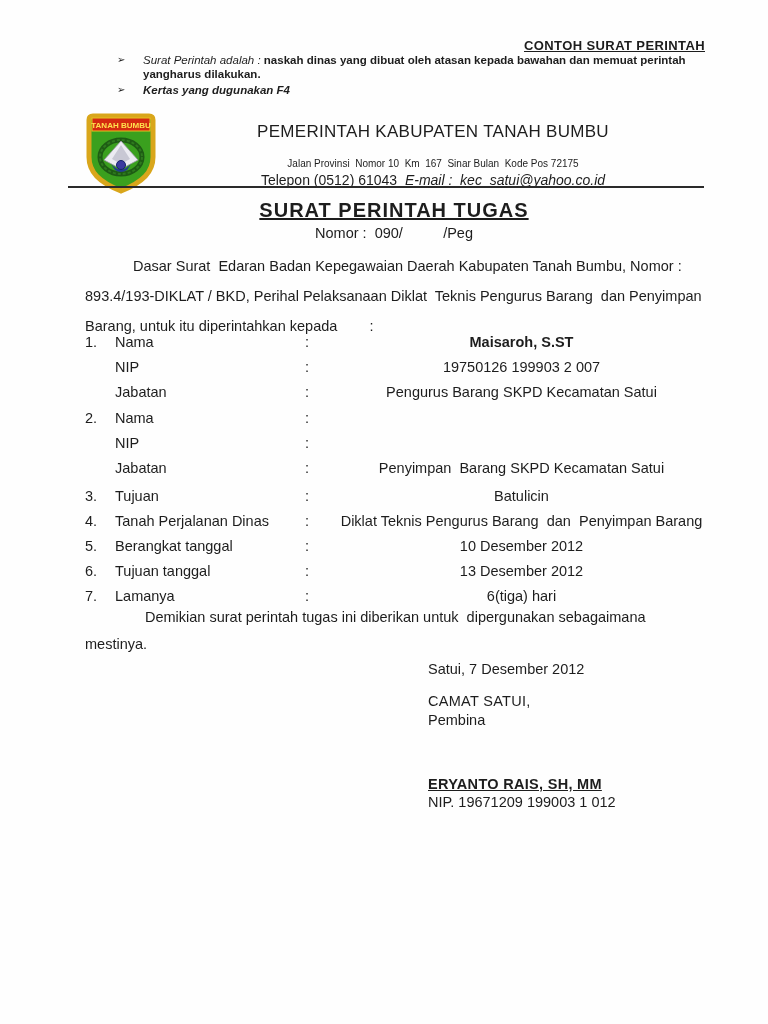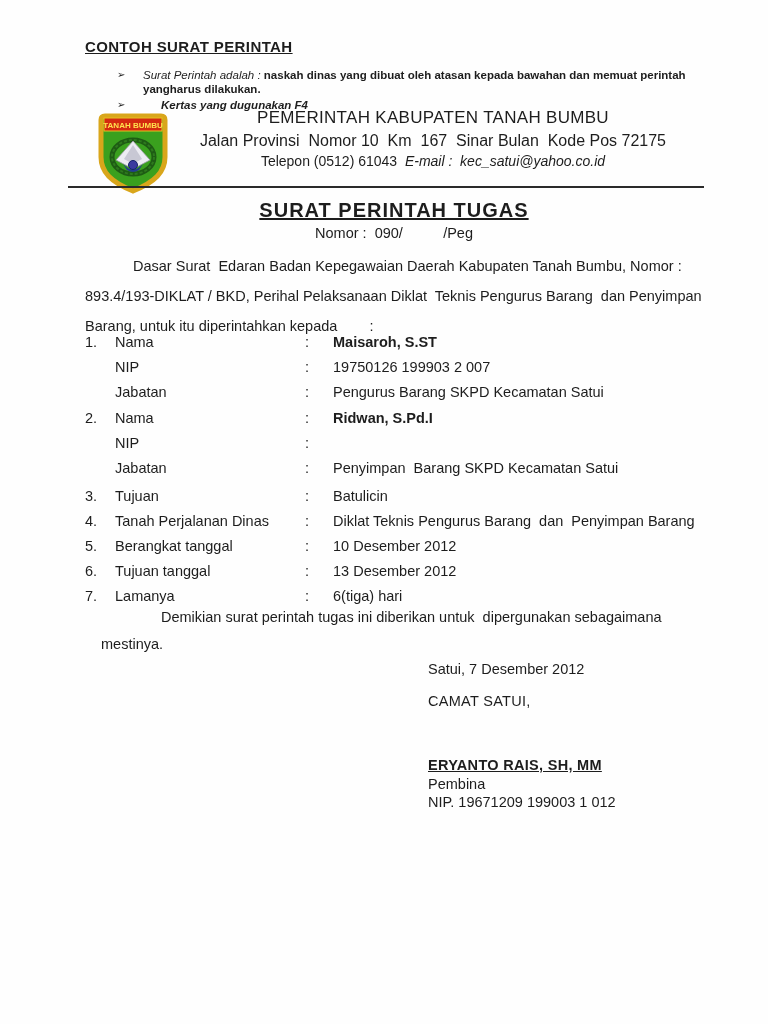--- a/index.html
+++ b/index.html
@@ -12,39 +12,39 @@
     position: relative;
     width: 768px;
     height: 1024px;
     background: #fefefe;
     overflow: hidden;
   }
 
   
   .note-section { position: absolute; left: 85px; top: 38px; width: 620px; }
   .note-title {
-    font-size: 15px; font-weight: bold; text-decoration: underline;
-    letter-spacing: 0.4px; margin-bottom: 13px;
+    font-size: 13px; font-weight: bold; text-decoration: underline;
+    letter-spacing: 0.4px;  text-align: right;
   }
   .note-bullet { display: flex; margin-left: 32px; margin-bottom: 2px; }
   .bullet-arrow {
     width: 26px; flex: 0 0 26px; font-size: 10px; padding-top: 1px; color: #222;
   }
   .bullet-text { font-size: 11.5px; line-height: 14px; width: 560px; }
   .bullet-text .it { font-style: italic; }
   .bullet-text .bd { font-weight: bold; }
-  .bullet-text .bdit { font-weight: bold; font-style: italic; margin-left: 18px; }
+  .bullet-text .bdit { font-weight: bold; font-style: italic; }
 
   
   .letterhead { position: absolute; left: 85px; top: 108px; width: 618px; }
-  .logo { position: absolute; left: 12px; top: 4px; text-align: right; }
+  .logo { position: absolute; left: 0; top: 4px; text-align: right; }
   .lh-text { position: absolute; left: 78px; top: 0; width: 540px; text-align: center; }
-  .lh-line1 { font-size: 17px; letter-spacing: 0.3px; margin-top: 0; }
+  .lh-line1 { font-size: 17px; letter-spacing: 0.3px; margin-top: 14px; }
   .lh-line2 { font-size: 22px; font-weight: bold; letter-spacing: 0.6px; margin-top: 2px; }
-  .lh-line3 { font-size: 16px; margin-top: 4px; white-space: pre; }
+  .lh-line3 { font-size: 10px; margin-top: 16px; white-space: pre; }
   .lh-line4 { font-size: 14px; margin-top: 3px; white-space: pre; }
   .lh-line4 .em { font-style: italic; }
   .head-rule {
     position: absolute; left: 68px; top: 186px; width: 636px; height: 0;
     border-top: 2.5px solid #2a2a2a;
   }
 
   
   .title-block { position: absolute; left: 85px; top: 199px; width: 618px; text-align: center; }
   .letter-title {
@@ -55,28 +55,28 @@
   
   .opening {
     position: absolute; left: 85px; top: 251px; width: 624px;
     font-size: 14.5px; line-height: 30px; text-indent: 48px; white-space: pre-wrap;
   }
   .kv-block { position: absolute; left: 85px; width: 625px; }
   .kv-row { display: flex; line-height: 25px; font-size: 14.5px; }
   .kv-num { flex: 0 0 30px; }
   .kv-label { flex: 0 0 190px; }
   .kv-colon { flex: 0 0 28px; }
-  .kv-value { flex: 1 1 auto; white-space: pre; }
+  .kv-value { flex: 1 1 auto; white-space: pre; text-align: center; }
   .kv-value.bold { font-weight: bold; }
   .p1 { top: 330px; }
   .p2 { top: 406px; }
   .details { top: 484px; }
 
   .closing {
-    position: absolute; left: 101px; top: 604px; width: 624px;
+    position: absolute; left: 85px; top: 604px; width: 624px;
     font-size: 14.5px; line-height: 27px; text-indent: 60px; white-space: pre-wrap;
   }
 
   
   .signature { position: absolute; left: 428px; top: 660px; width: 300px; }
   .sig-line { font-size: 14.5px; line-height: 18px; }
   .sig-position { margin-top: 14px; letter-spacing: 0.3px; }
   .sig-name { margin-top: 46px; font-weight: bold; text-decoration: underline; letter-spacing: 0.3px; }
   .sig-rank { margin-top: 1px; }
 </style>
@@ -145,21 +145,20 @@
       <span class="kv-colon">:</span>
       <span class="kv-value">Pengurus Barang SKPD Kecamatan Satui</span>
     </div>
   </div>
 
   <div class="kv-block p2">
     <div class="kv-row">
       <span class="kv-num">2.</span>
       <span class="kv-label">Nama</span>
       <span class="kv-colon">:</span>
-      <span class="kv-value bold">Ridwan, S.Pd.I</span>
     </div>
     <div class="kv-row">
       <span class="kv-num"></span>
       <span class="kv-label">NIP</span>
       <span class="kv-colon">:</span>
     </div>
     <div class="kv-row">
       <span class="kv-num"></span>
       <span class="kv-label">Jabatan</span>
       <span class="kv-colon">:</span>
@@ -198,18 +197,18 @@
       <span class="kv-colon">:</span>
       <span class="kv-value">6(tiga) hari</span>
     </div>
   </div>
 
   <div class="closing">Demikian surat perintah tugas ini diberikan untuk  dipergunakan sebagaimana mestinya.</div>
 
   <div class="signature">
     <div class="sig-line">Satui, 7 Desember 2012</div>
     <div class="sig-line sig-position">CAMAT SATUI,</div>
+    <div class="sig-line sig-rank">Pembina</div>
     <div class="sig-line sig-name">ERYANTO RAIS, SH, MM</div>
-    <div class="sig-line sig-rank">Pembina</div>
     <div class="sig-line">NIP. 19671209 199003 1 012</div>
   </div>
 
 </div>
 
 </body></html>

